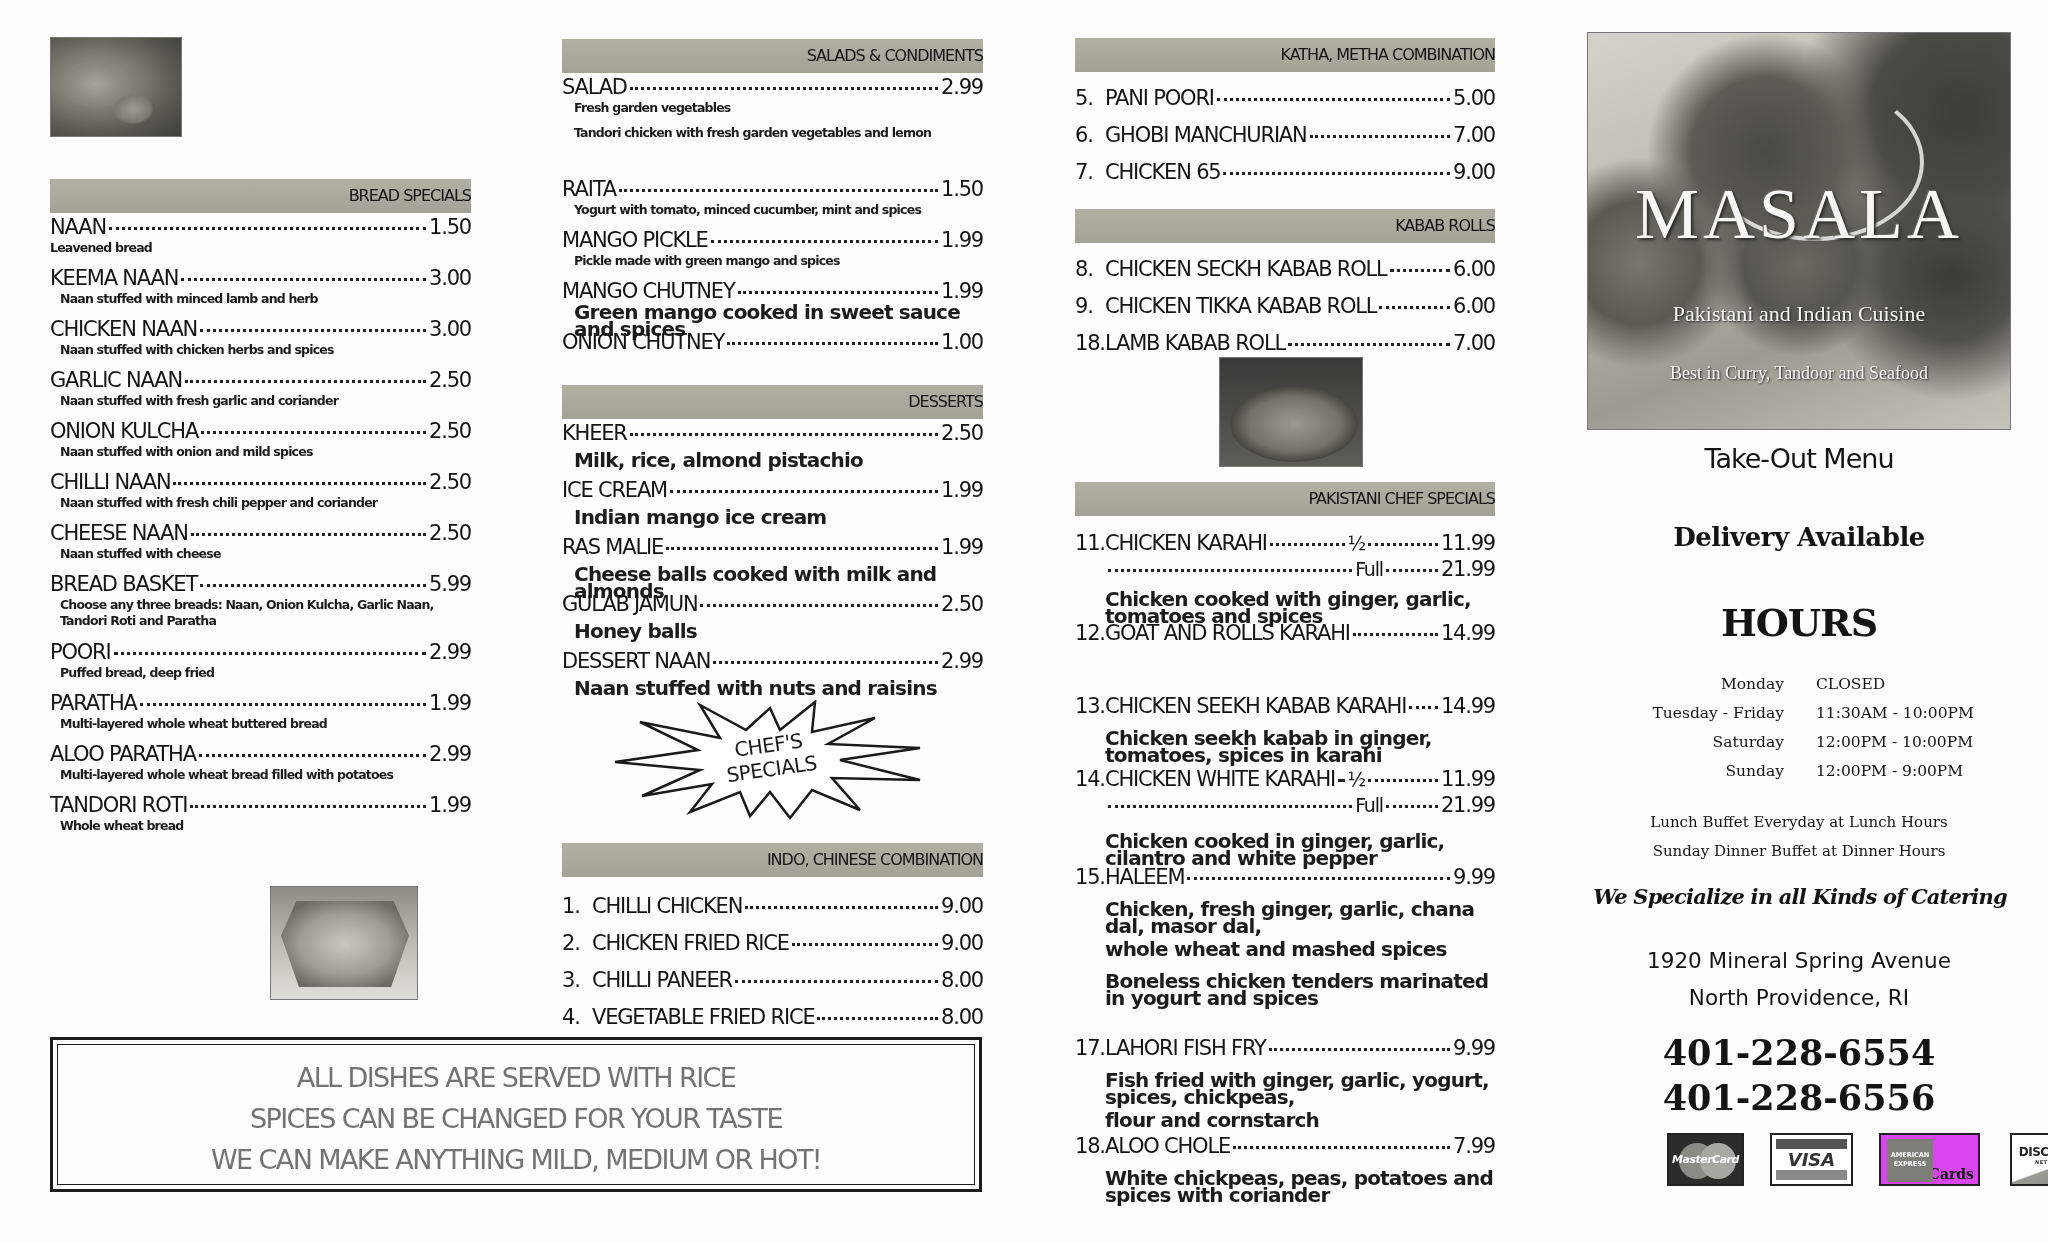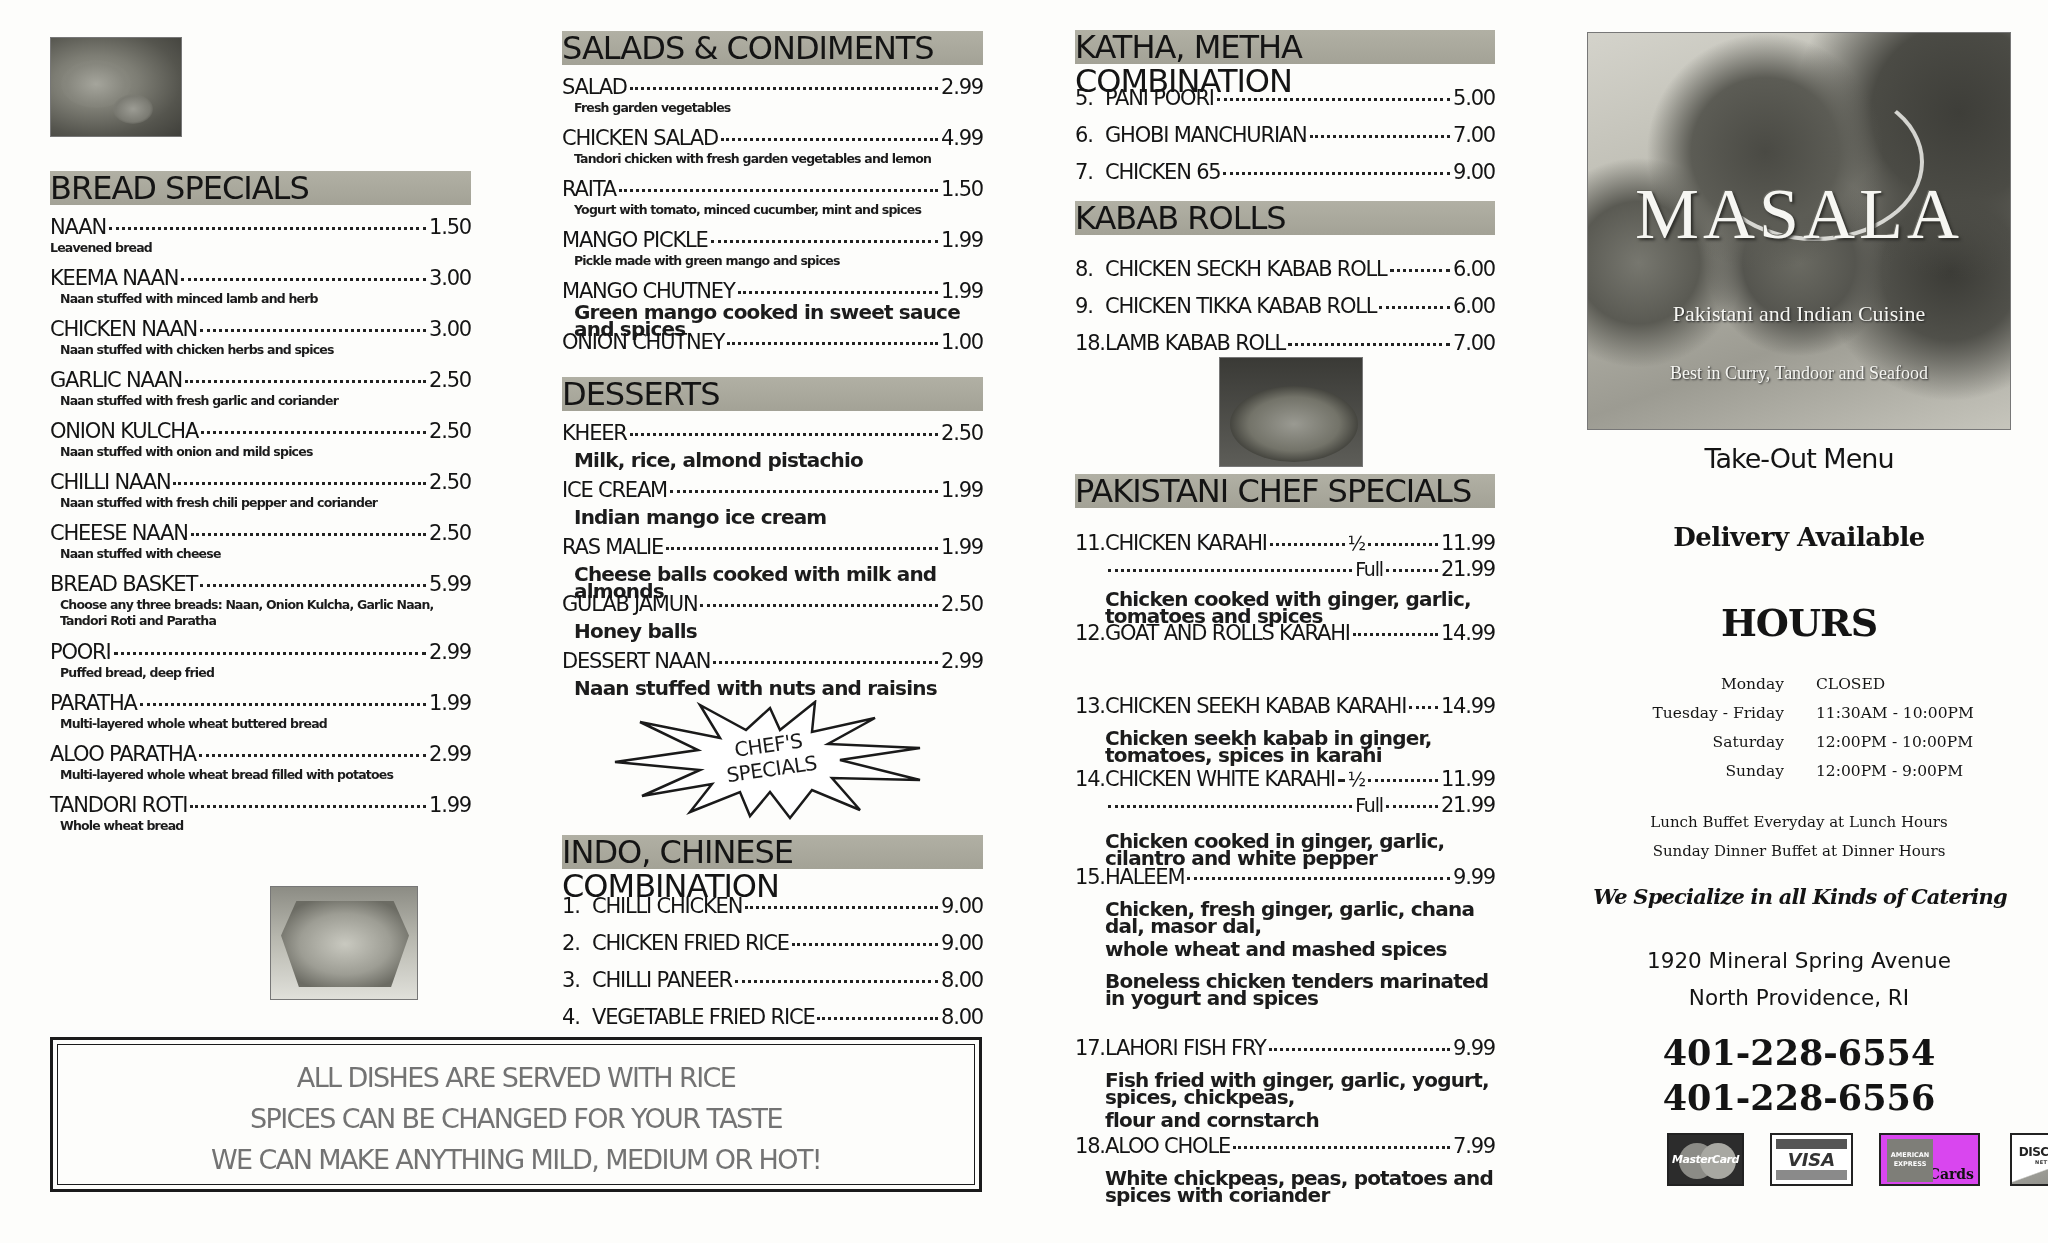--- a/index.html
+++ b/index.html
@@ -40,22 +40,22 @@
     font-family: "Liberation Serif", serif; font-size: 72px; letter-spacing: 4px; color: #f6f6f2;
     text-shadow: 2px 2px 3px #2a2a26, -1px -1px 0 #6a6a62; }
   .masala-sub { position:absolute; left: 0; width: 100%; top: 268px; text-align: center;
     font-family: "Liberation Serif", serif; font-size: 22px; color: #f6f6f2; text-shadow: 1px 1px 2px #222; }
   .masala-tag { position:absolute; left: 0; width: 100%; top: 330px; text-align: center;
     font-family: "Liberation Serif", serif; font-size: 18px; color: #f6f6f2; text-shadow: 1px 1px 2px #222; }
 
   
   .section-header { position: absolute; height: 34px; background: #a9a89c;
     background-image: linear-gradient(180deg, #b1b0a4 0%, #a3a296 100%);
-    font-family: "DejaVu Sans", sans-serif; font-size: 32px; letter-spacing: -1px; color: #141414;
-    text-align: left; line-height: 34px; font-weight: normal; }
+    font-family: "DejaVu Sans", sans-serif; font-size: 16px; letter-spacing: -1px; color: #141414;
+    text-align: right; line-height: 34px; font-weight: normal; margin-top: 8px; }
 
   
   .item-list { position: absolute; }
   .item { position: relative; }
   .item-row { display: flex; align-items: baseline; font-family: "DejaVu Sans", sans-serif; font-size: 21px; letter-spacing: -1.2px; line-height: 26px; white-space: nowrap; }
   .item-row .num { width: 30px; flex: 0 0 auto; }
   .item-row .name { flex: 0 0 auto; }
   .item-row .dots { flex: 1 1 auto; overflow: hidden; margin: 0 3px; border-bottom: 3px dotted #222; height: 1px; transform: translateY(-4px); }
   .item-row .mid { flex: 0 0 auto; font-size: 19px; }
   .item-row .price { flex: 0 0 auto; text-align: right; }
@@ -217,25 +217,20 @@
 <div class="item-list" style="left:562px;top:74px;width:421px;">
   <div class="item" style="height:51px">
     <div class="item-row">
         <span class="name">SALAD</span>
         <span class="dots"></span>
         <span class="price">2.99</span>
       </div>
     <div class="item-desc small" style="padding-left:12px">Fresh garden vegetables</div>
   </div>
   <div class="item" style="height:51px">
-    <div class="item-row">
-        <span class="name">CHICKEN SALAD</span>
-        <span class="dots"></span>
-        <span class="price">4.99</span>
-      </div>
     <div class="item-desc small" style="padding-left:12px">Tandori chicken with fresh garden vegetables and lemon</div>
   </div>
   <div class="item" style="height:51px">
     <div class="item-row">
         <span class="name">RAITA</span>
         <span class="dots"></span>
         <span class="price">1.50</span>
       </div>
     <div class="item-desc small" style="padding-left:12px">Yogurt with tomato, minced cucumber, mint and spices</div>
   </div>

